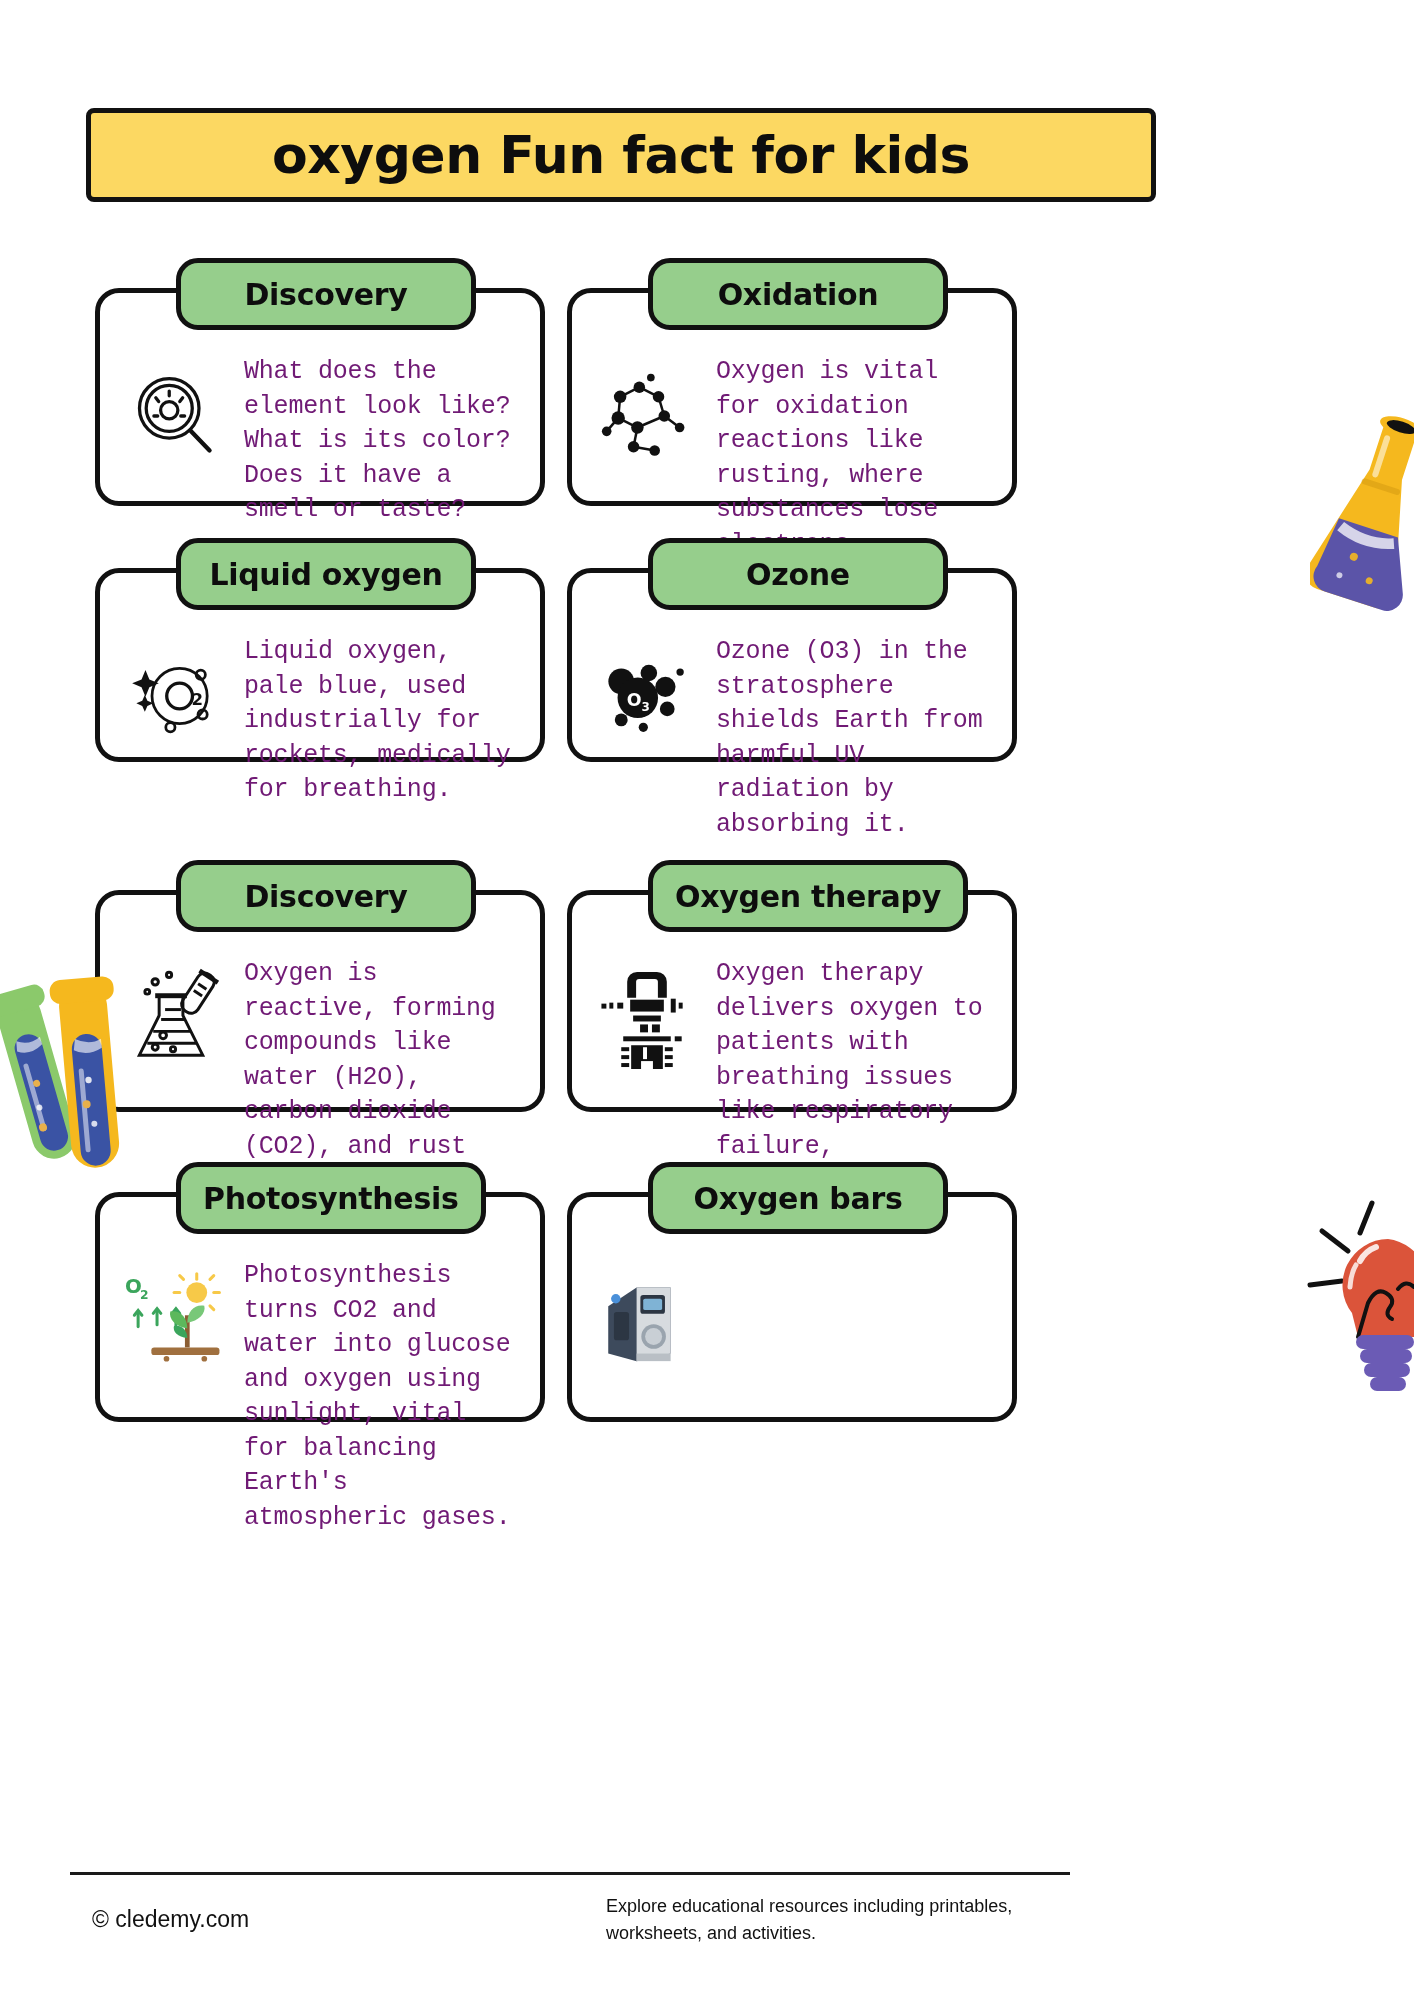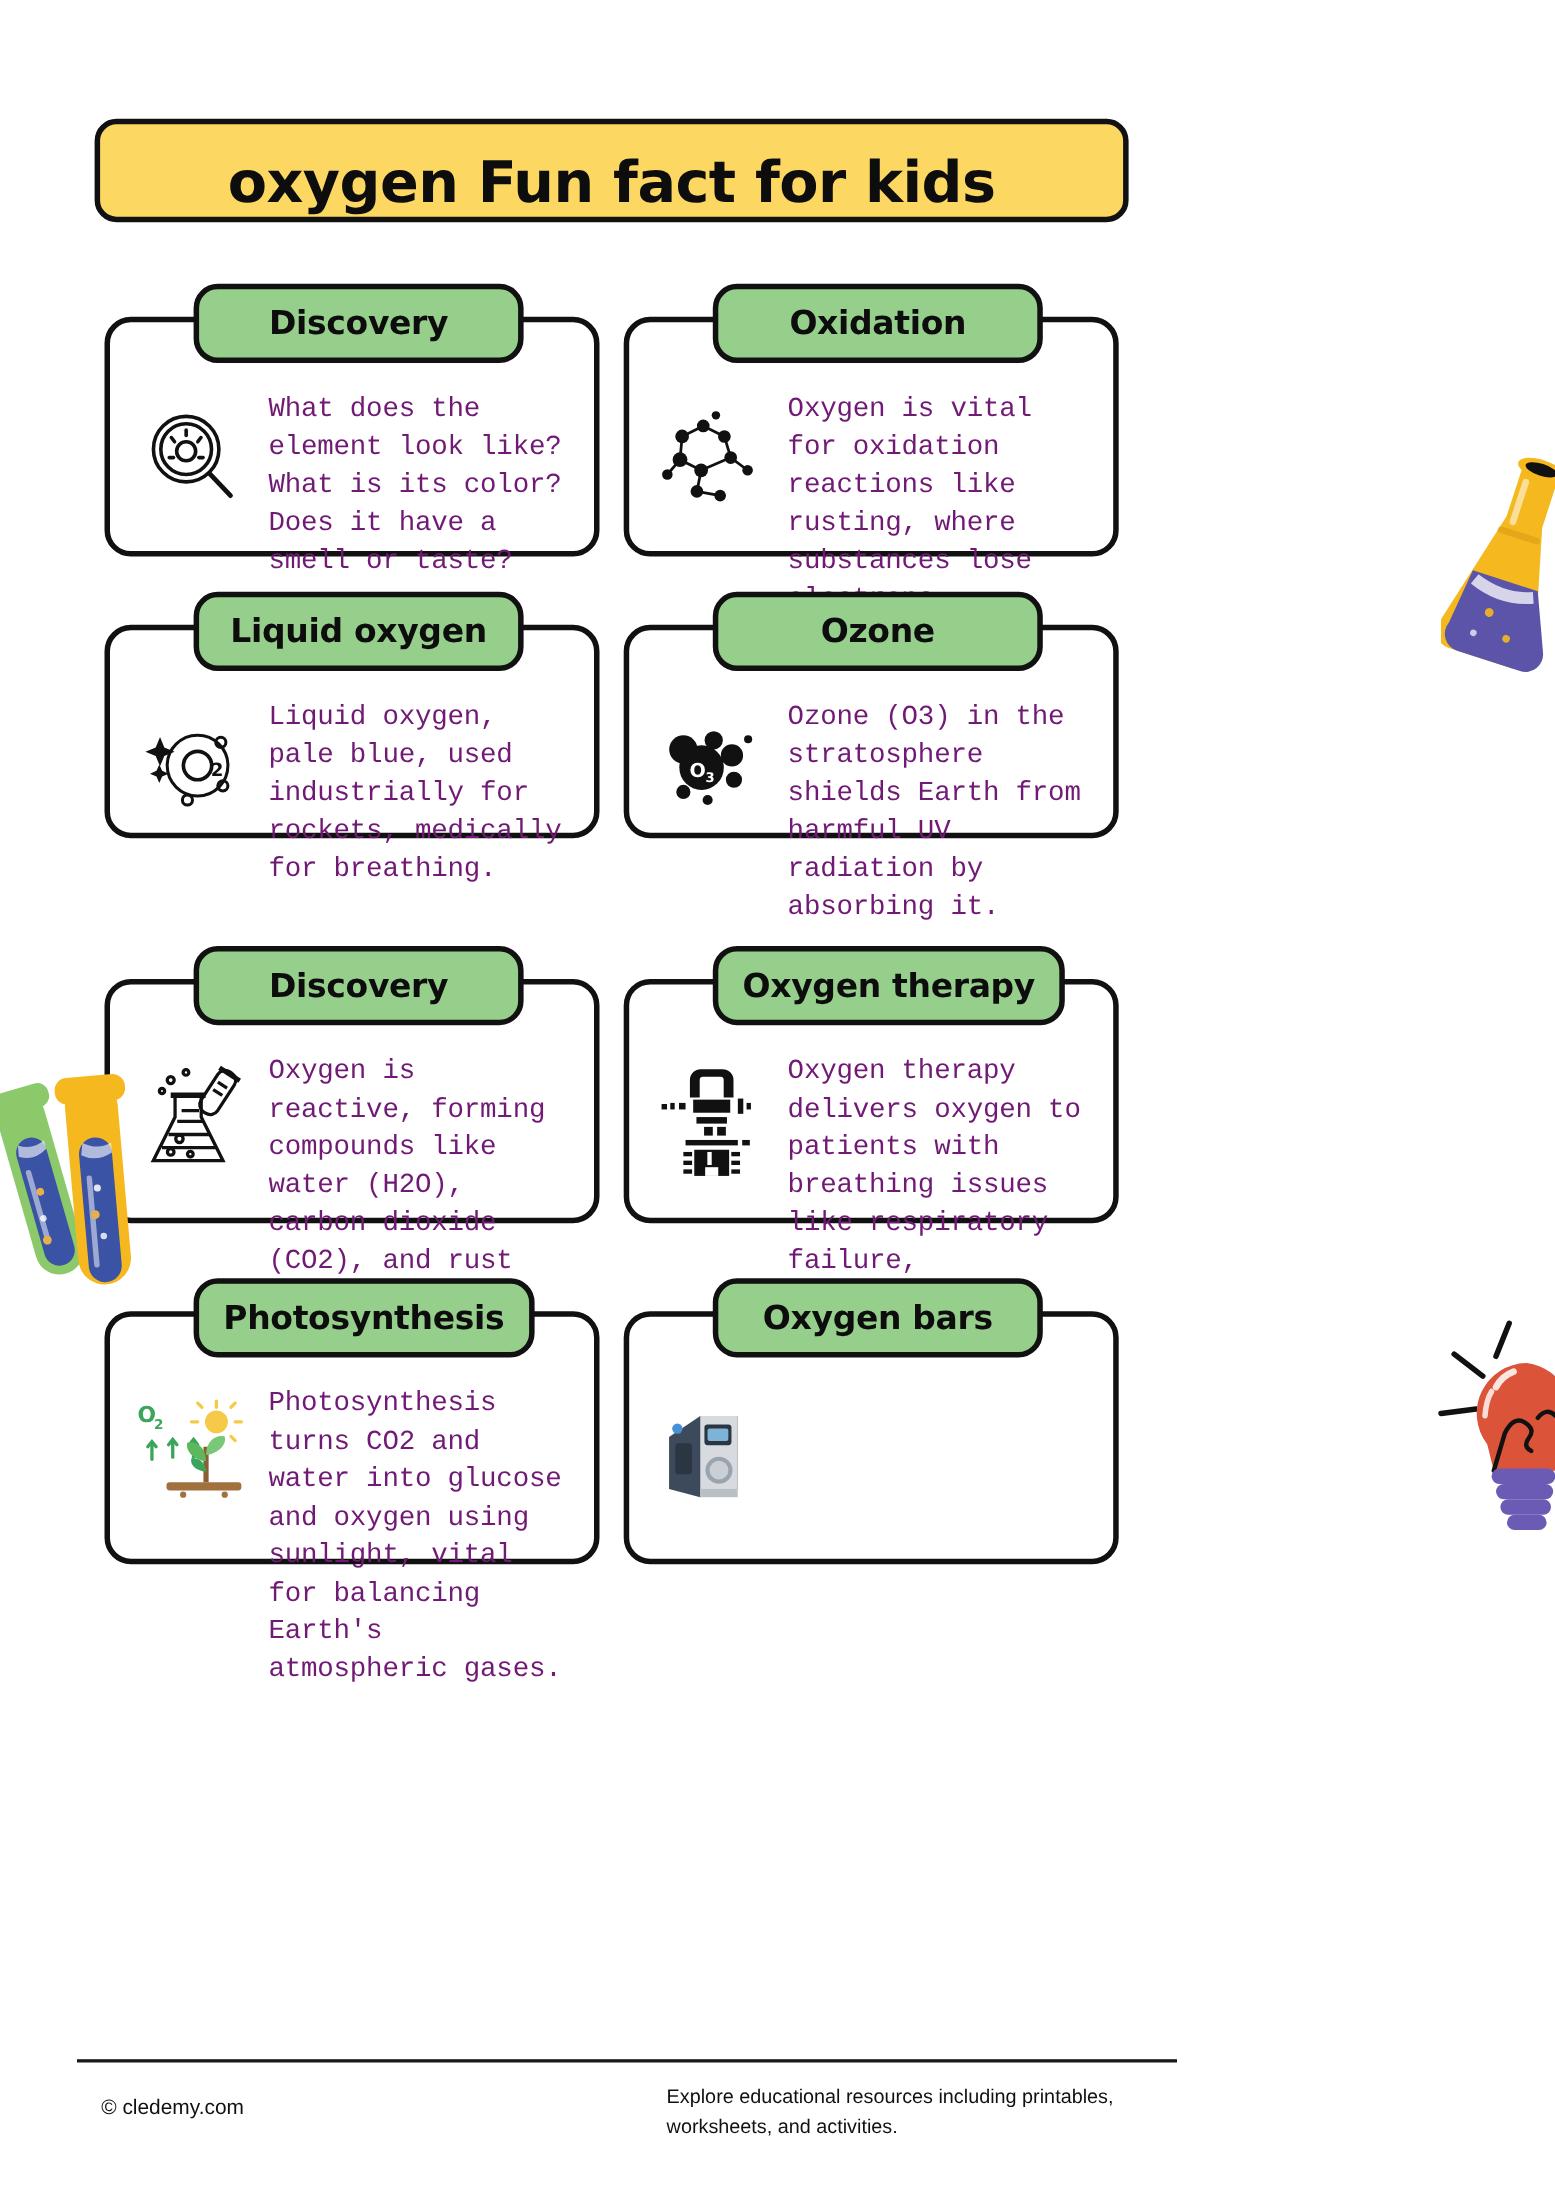--- a/index.html
+++ b/index.html
@@ -15,27 +15,27 @@
     width: 1414px;
     height: 2000px;
     background: #ffffff;
   }
 
   
   .title-bar {
     position: absolute;
     left: 86px;
     top: 108px;
-    width: 940px;
+    width: 1070px;
     height: 94px;
     background: #FCD862;
     border: 5px solid #111111;
-    border-radius: 20px;
+    border-radius: 8px;
     display: flex;
-    align-items: flex-end;
+    align-items: center;
     justify-content: center;
   }
   .title-text {
     font-family: "DejaVu Sans", sans-serif;
     font-weight: 900;
     font-size: 52px;
     letter-spacing: -0.5px;
     color: #0d0d0d;
     white-space: nowrap;
   }
@@ -113,21 +113,21 @@
   
   .footer-rule {
     position: absolute;
     left: 70px; top: 1872px;
     width: 1000px; height: 3px;
     background: #1a1a1a;
   }
   .footer-copy {
     position: absolute;
     left: 92px; top: 1906px;
-    font-size: 19px;
+    font-size: 23px;
     color: #111111;
     font-family: "Liberation Sans", sans-serif;
   }
   .footer-note {
     position: absolute;
     left: 606px; top: 1893px;
     width: 440px;
     font-size: 18px;
     line-height: 1.5;
     color: #111111;

